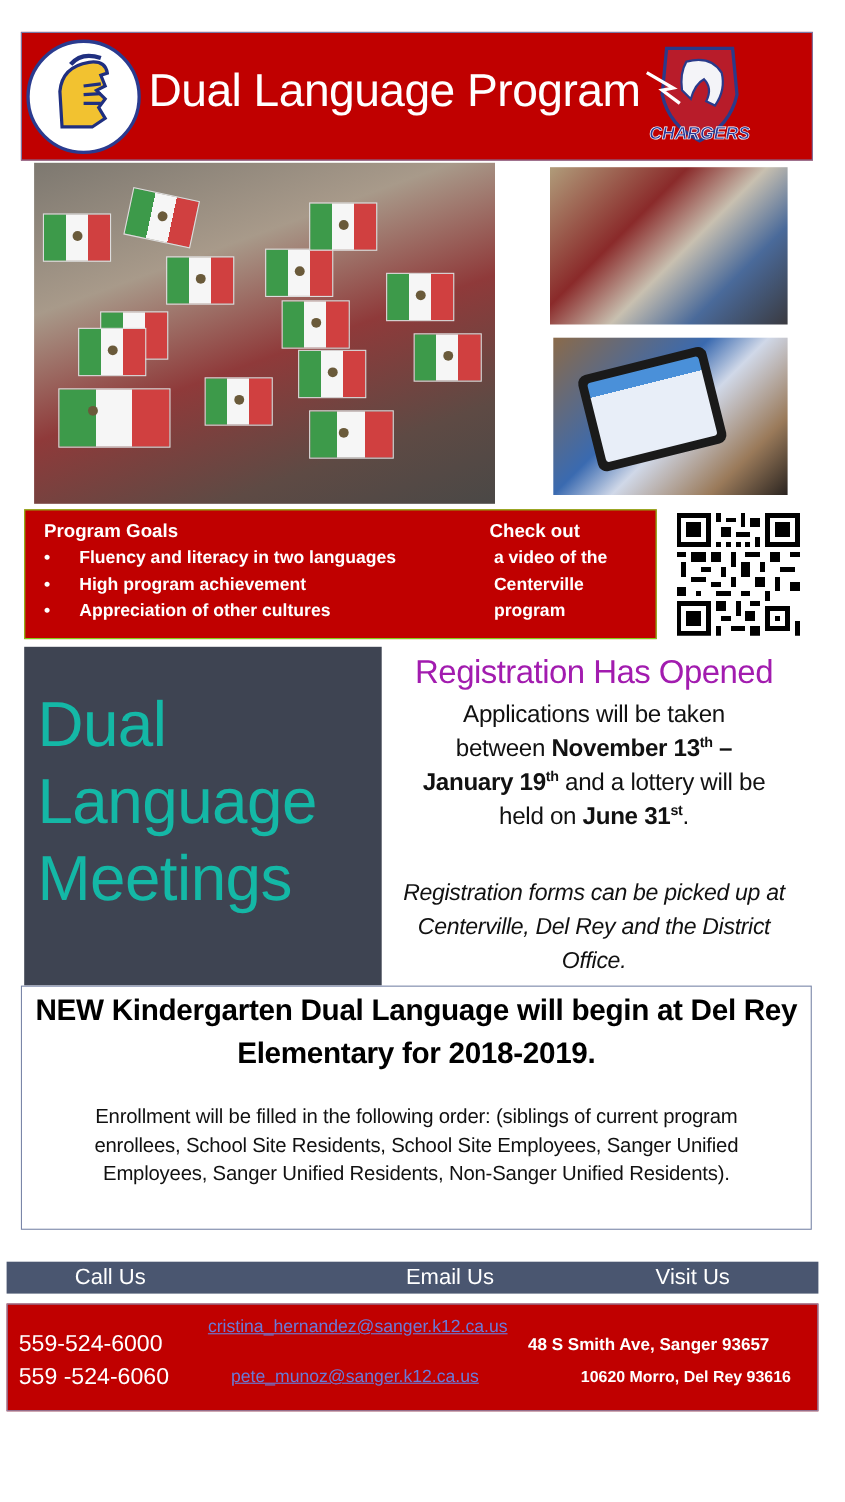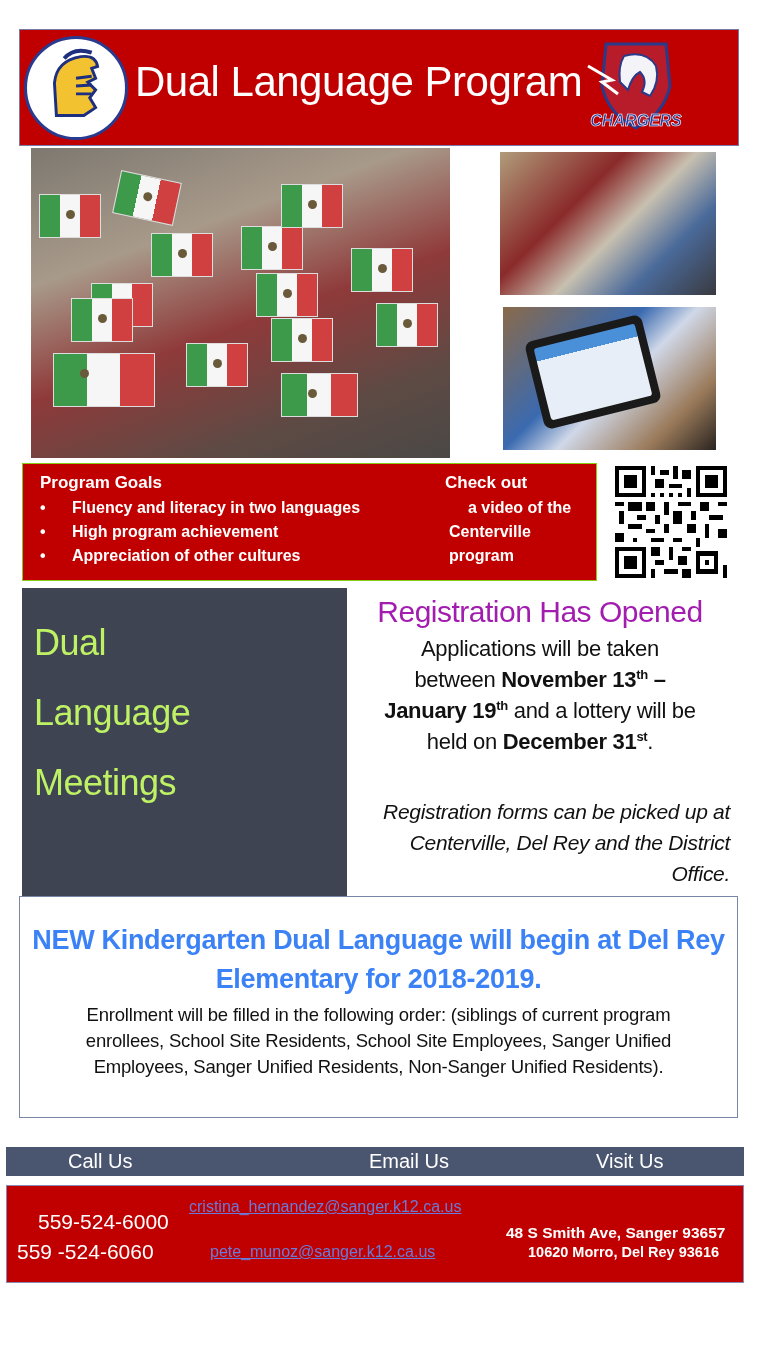--- a/index.html
+++ b/index.html
@@ -40,37 +40,37 @@
     .goals-title { left:17px; top:9px; font-size:17px; }
     .goal-item { left:17px; font-size:16px; white-space:nowrap; }
     .goal-item .bullet { display:inline-block; width:32px; }
     .check-line { left:422px; font-size:16px; white-space:nowrap; }
 
     .qr { left:612px; top:466px; width:118px; height:112px; background:#fff; }
     .qr svg { width:100%; height:100%; }
 
     
     .meetings { left:22px; top:588px; width:325px; height:308px; background:#3e4452; }
-    .meetings-text { left:12px; top:20px; color:#bef264; font-size:36px; line-height:70px;
+    .meetings-text { left:12px; top:36px; color:#14b8a6; font-size:58px; line-height:70px;
                      font-family:"Liberation Sans", sans-serif; letter-spacing:-0.5px; }
 
     
     .reg-title { left:350px; top:595px; width:380px; text-align:center; font-size:30px;
                  font-weight:normal; color:#a21caf; white-space:nowrap; letter-spacing:-0.5px; }
     .reg-body { left:350px; top:633px; width:380px; text-align:center; font-size:22px;
                 line-height:31px; color:#111; letter-spacing:-0.3px; }
     .reg-body b { font-weight:bold; }
     .reg-body sup { font-size:13px; line-height:0; }
-    .reg-italic { left:350px; top:796px; width:380px; text-align:right; font-size:21px;
+    .reg-italic { left:350px; top:796px; width:380px; text-align:center; font-size:21px;
                   line-height:31px; font-style:italic; color:#111; letter-spacing:-0.3px; }
 
     
     .kinder { left:19px; top:896px; width:719px; height:222px; border:1.5px solid #7a86a8;
               background:#fff; }
-    .kinder-title { left:10px; top:24px; width:697px; text-align:center; color:#3b82f6;
+    .kinder-title { left:10px; top:2px; width:697px; text-align:center; color:#000000;
                     font-size:27px; font-weight:bold; line-height:39px; letter-spacing:-0.3px; }
     .kinder-body { left:30px; top:105px; width:657px; text-align:center; color:#111;
                    font-size:18.5px; line-height:26px; letter-spacing:-0.2px; }
 
     
     .contact-head { left:6px; top:1147px; width:738px; height:29px; background:#4a5670;
                     color:#fff; font-size:20px; }
     .contact-head span { position:absolute; top:3px; white-space:nowrap; }
     .contact-body { left:6px; top:1185px; width:738px; height:98px; background:#c00000;
                     border:1px solid #8a8ab0; color:#fff; }
@@ -119,21 +119,21 @@
 <div class="abs photo photo-bottom-right">
   <div class="tablet"></div>
 </div>
 
 <div class="abs goals">
   <div class="abs goals-title">Program Goals</div>
   <div class="abs goal-item" style="top:35px;"><span class="bullet">•</span><span>Fluency and literacy in two languages</span></div>
   <div class="abs goal-item" style="top:59px;"><span class="bullet">•</span><span>High program achievement</span></div>
   <div class="abs goal-item" style="top:83px;"><span class="bullet">•</span><span>Appreciation of other cultures</span></div>
   <div class="abs check-line" style="top:9px;font-size:17px;">Check out</div>
-  <div class="abs check-line" style="top:35px;left:445px;">a video of the</div>
+  <div class="abs check-line" style="top:35px;left:426px;">a video of the</div>
   <div class="abs check-line" style="top:59px;left:426px;">Centerville</div>
   <div class="abs check-line" style="top:83px;left:426px;">program</div>
 </div>
 <div class="abs qr">
   <svg viewBox="0 0 25 25" shape-rendering="crispEdges">
     <rect x="0" y="0" width="7" height="7" fill="#000"></rect>
       <rect x="1" y="1" width="5" height="5" fill="#fff"></rect>
       <rect x="2" y="2" width="3" height="3" fill="#000"></rect>
     <rect x="18" y="0" width="7" height="7" fill="#000"></rect>
       <rect x="19" y="1" width="5" height="5" fill="#fff"></rect>
@@ -199,35 +199,35 @@
     <div>Language</div>
     <div>Meetings</div>
   </div>
 </div>
 
 <div class="abs reg-title">Registration Has Opened</div>
 <div class="abs reg-body">
   <div>Applications will be taken</div>
   <div><span>between </span><b>November 13</b><sup><b>th</b></sup><b> –</b></div>
   <div><b>January 19</b><sup><b>th</b></sup><span> and a lottery will be</span></div>
-  <div><span>held on </span><b>December 31</b><sup><b>st</b></sup><span>.</span></div>
+  <div><span>held on </span><b>June 31</b><sup><b>st</b></sup><span>.</span></div>
 </div>
 <div class="abs reg-italic">Registration forms can be picked up at Centerville, Del Rey and the District Office.</div>
 
 <div class="abs kinder">
   <div class="abs kinder-title">NEW Kindergarten Dual Language will begin at Del Rey Elementary for 2018-2019.</div>
   <div class="abs kinder-body">Enrollment will be filled in the following order: (siblings of current program enrollees, School Site Residents, School Site Employees, Sanger Unified Employees, Sanger Unified Residents, Non-Sanger Unified Residents).</div>
 </div>
 
 <div class="abs contact-head">
   <span style="left:62px;">Call Us</span>
   <span style="left:331px;margin-left:32px;">Email Us</span>
   <span style="left:590px;">Visit Us</span>
 </div>
 
 <div class="abs contact-body">
-  <div class="abs phone" style="top:24px;margin-left:21px;">559-524-6000</div>
+  <div class="abs phone" style="top:24px;">559-524-6000</div>
   <div class="abs phone" style="top:54px;">559 -524-6060</div>
   <div class="abs email" style="left:182px;top:12px;">cristina_hernandez@sanger.k12.ca.us</div>
   <div class="abs email" style="left:203px;top:57px;">pete_munoz@sanger.k12.ca.us</div>
-  <div class="abs addr" style="left:499px;top:28px;margin-top:10px;">48 S Smith Ave, Sanger 93657</div>
+  <div class="abs addr" style="left:473px;top:28px;">48 S Smith Ave, Sanger 93657</div>
   <div class="abs addr" style="left:521px;top:58px;font-size:14.5px;">10620 Morro, Del Rey 93616</div>
 </div>
 
 </body></html>

